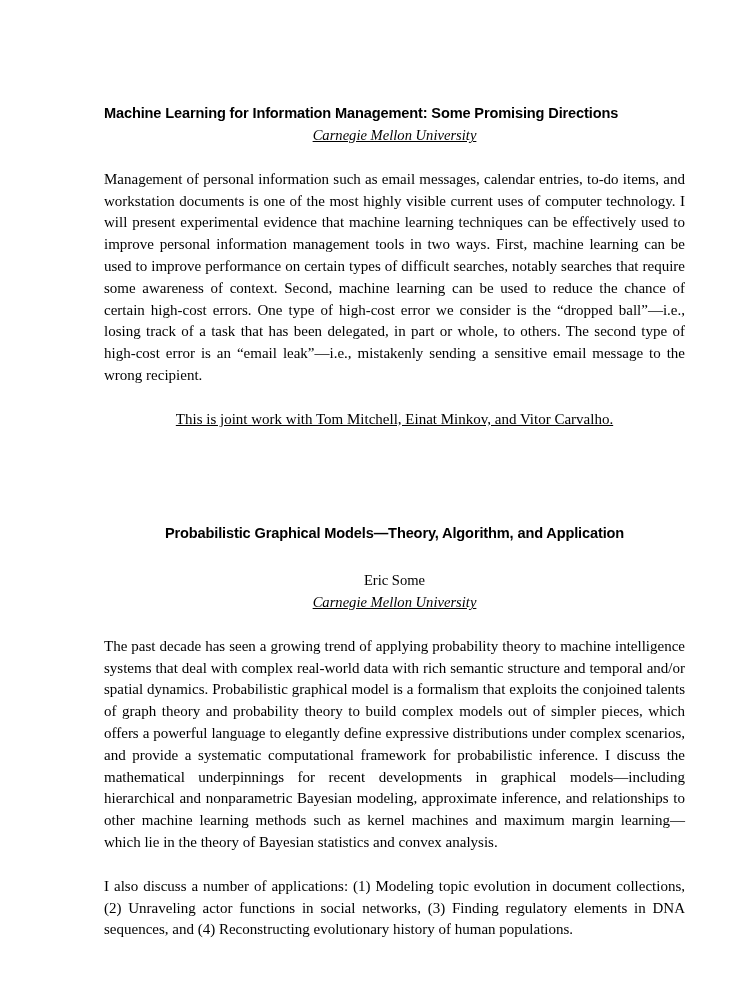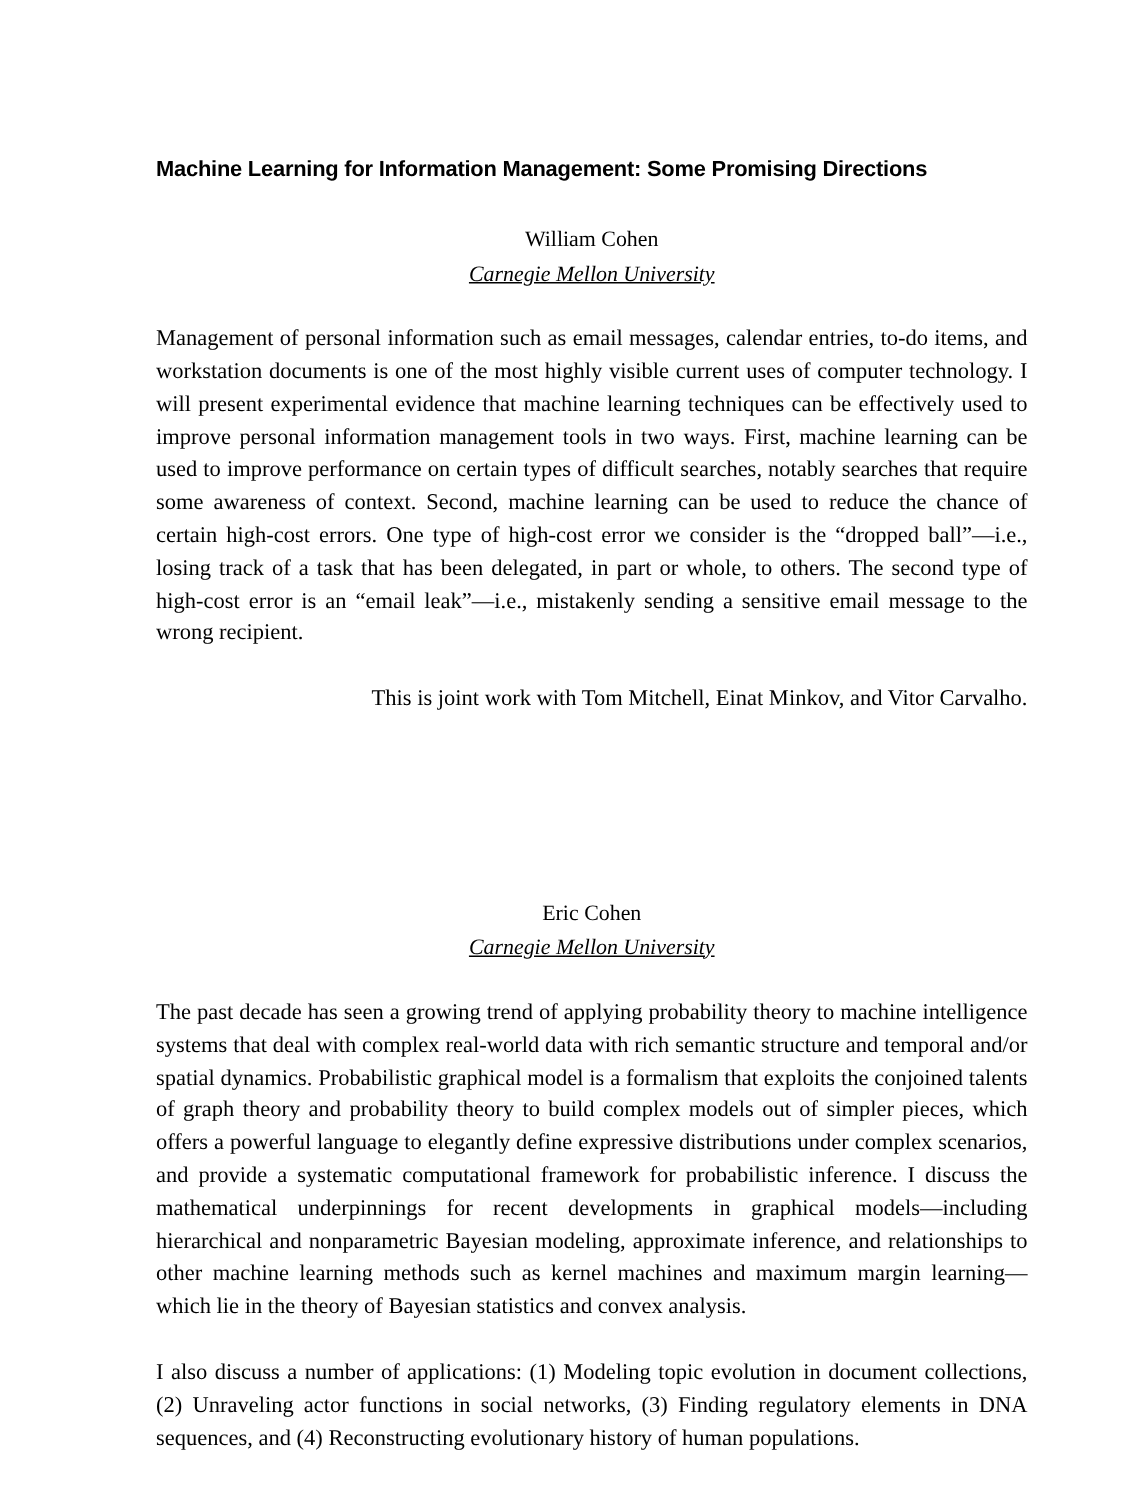--- a/index.html
+++ b/index.html
@@ -83,38 +83,39 @@
     margin: 0;
     hyphens: none;
   }
   .para.lead {
     padding-top: 24px;
   }
   .para.follow {
     padding-top: 22px;
   }
   .para.last-flush {
-    text-align: right;
+    text-align: center;
+    text-decoration: underline;
   }
 </style>
 </head>
 <body>
 
 <div class="page">
   <div class="content">
 
     <section class="abstract-block first">
       <h1 class="talk-title align-left">Machine Learning for Information Management: Some Promising Directions</h1>
-      <p class="author">William Cohen</p>
       <p class="affiliation">Carnegie Mellon University</p>
       <p class="para lead">Management of personal information such as email messages, calendar entries, to-do items, and workstation documents is one of the most highly visible current uses of computer technology. I will present experimental evidence that machine learning techniques can be effectively used to improve personal information management tools in two ways. First, machine learning can be used to improve performance on certain types of difficult searches, notably searches that require some awareness of context. Second, machine learning can be used to reduce the chance of certain high-cost errors. One type of high-cost error we consider is the “dropped ball”—i.e., losing track of a task that has been delegated, in part or whole, to others. The second type of high-cost error is an “email leak”—i.e., mistakenly sending a sensitive email message to the wrong recipient.</p>
       <p class="para follow last-flush">This is joint work with Tom Mitchell, Einat Minkov, and Vitor Carvalho.</p>
     </section>
 
     <section class="abstract-block second">
-      <p class="author">Eric Cohen</p>
+      <h1 class="talk-title align-center">Probabilistic Graphical Models—Theory, Algorithm, and Application</h1>
+      <p class="author">Eric Some</p>
       <p class="affiliation">Carnegie Mellon University</p>
       <p class="para lead">The past decade has seen a growing trend of applying probability theory to machine intelligence systems that deal with complex real-world data with rich semantic structure and temporal and/or spatial dynamics. Probabilistic graphical model is a formalism that exploits the conjoined talents of graph theory and probability theory to build complex models out of simpler pieces, which offers a powerful language to elegantly define expressive distributions under complex scenarios, and provide a systematic computational framework for probabilistic inference. I discuss the mathematical underpinnings for recent developments in graphical models—including hierarchical and nonparametric Bayesian modeling, approximate inference, and relationships to other machine learning methods such as kernel machines and maximum margin learning—which lie in the theory of Bayesian statistics and convex analysis.</p>
       <p class="para follow">I also discuss a number of applications: (1) Modeling topic evolution in document collections, (2) Unraveling actor functions in social networks, (3) Finding regulatory elements in DNA sequences, and (4) Reconstructing evolutionary history of human populations.</p>
     </section>
 
   </div>
 </div>
 
 </body></html>

